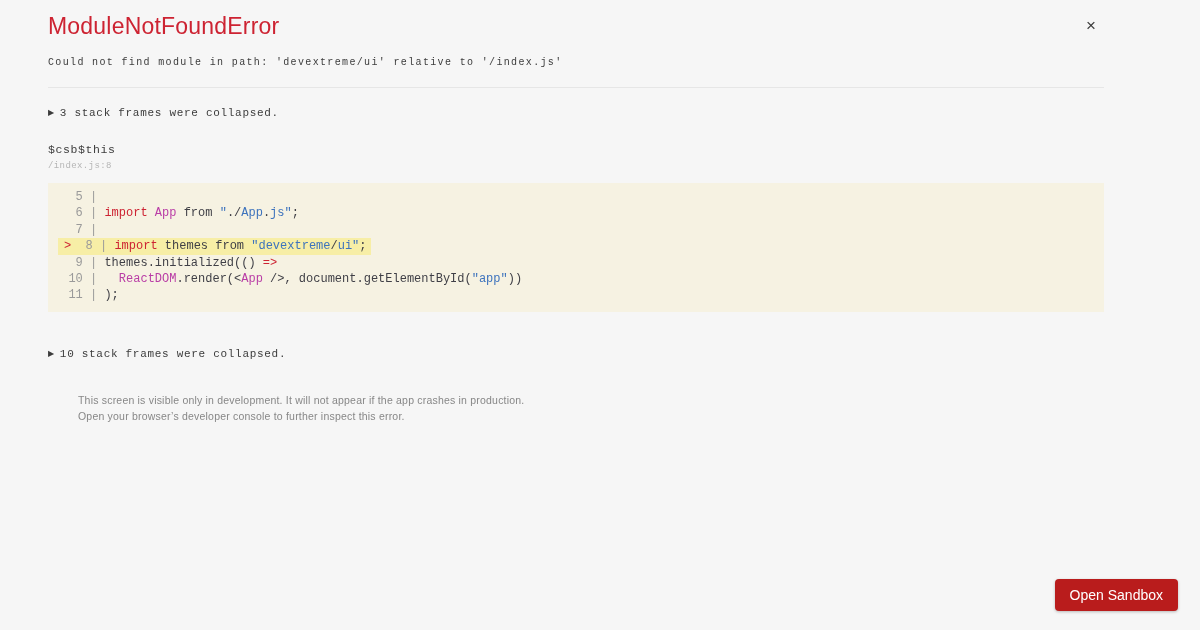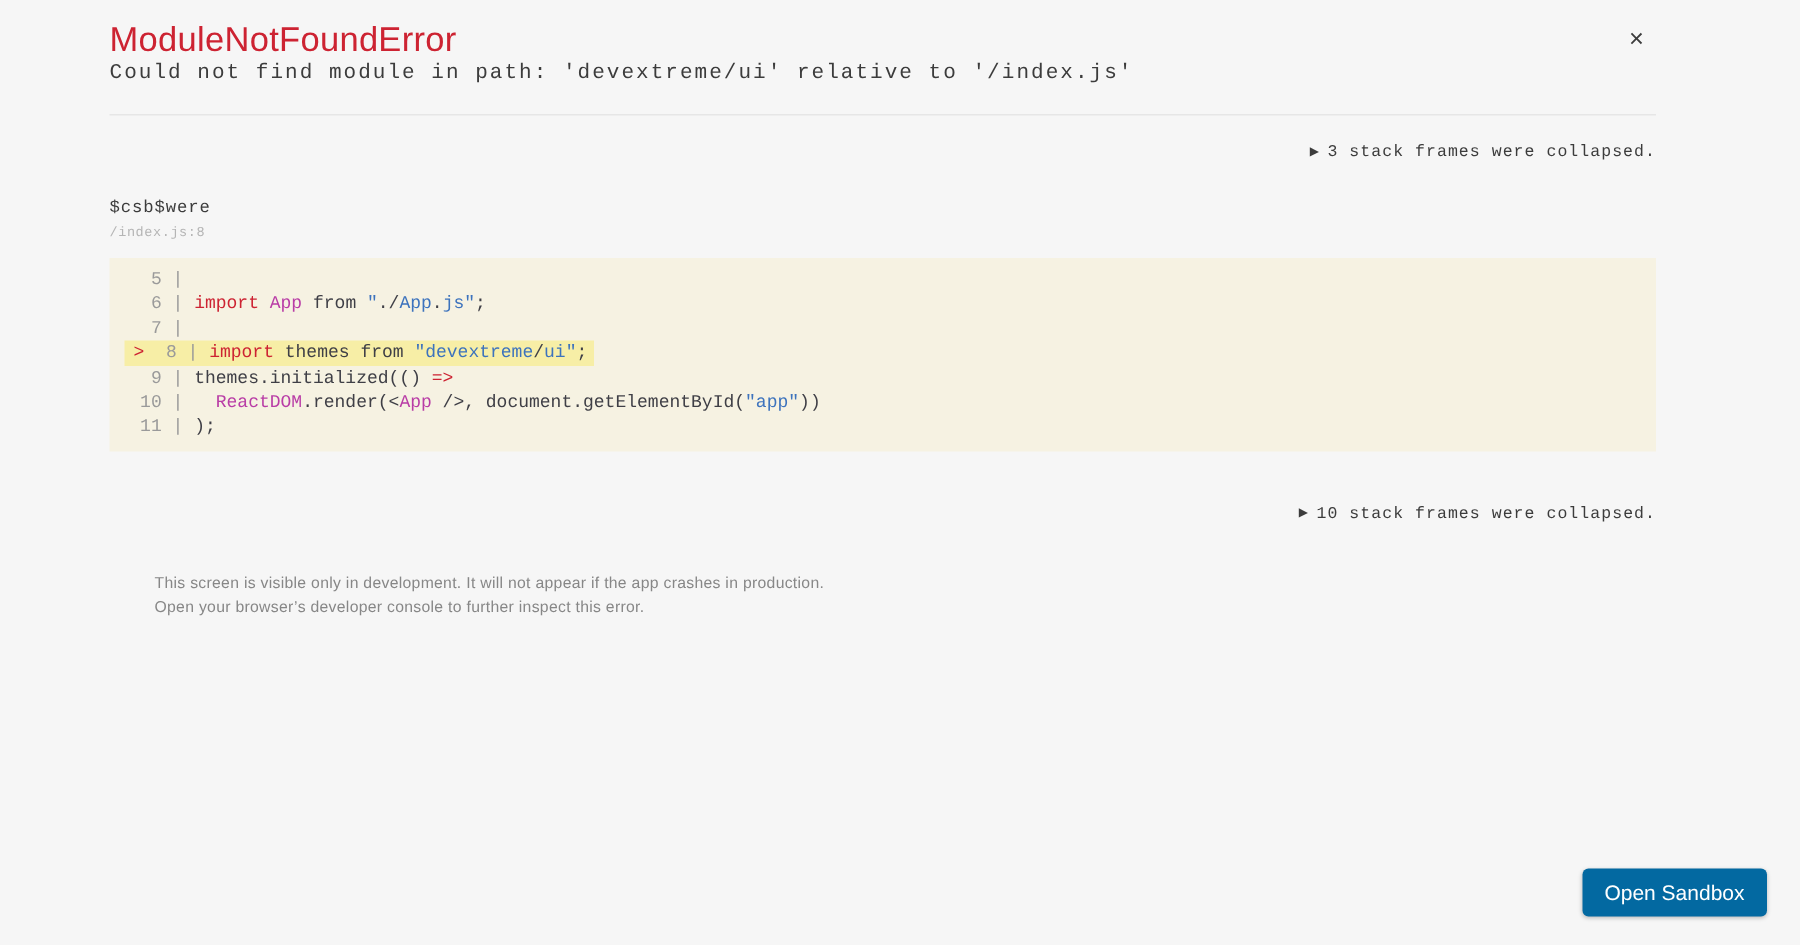--- a/index.html
+++ b/index.html
@@ -3,21 +3,21 @@
 <meta charset="utf-8">
 <style>
   * { margin: 0; padding: 0; box-sizing: border-box; }
   html, body { width: 1200px; height: 630px; }
   body {
     background: #f6f6f6;
     font-family: "Liberation Sans", sans-serif;
     position: relative;
     overflow: hidden;
   }
-  .overlay { padding: 13px 96px 0 73px; }
+  .overlay { padding: 13px 96px 0 48px; }
   .header { display: flex; justify-content: space-between; align-items: flex-start; }
   .title {
     color: #cd2332;
     font-size: 23px;
     font-weight: 500;
     letter-spacing: 0.2px;
     line-height: 26px;
   }
   .close-btn {
     color: #3c3c3c;
@@ -25,34 +25,33 @@
     line-height: 1;
     cursor: pointer;
     padding: 4px 6px;
     margin-right: 2px;
     background: none;
     border: none;
     font-family: "Liberation Sans", sans-serif;
   }
   .message {
     font-family: "Liberation Mono", "DejaVu Sans Mono", monospace;
-    font-size: 14px;
+    font-size: 10px;
     letter-spacing: 1.35px;
     color: #3c3c3c;
-    margin-top: 2px;
+    margin-top: 18px;
     white-space: pre;
   }
   .divider { border-bottom: 1px solid #e6e6e6; margin-top: 19px; }
   .collapsed-toggle {
     font-family: "Liberation Mono", "DejaVu Sans Mono", monospace;
     font-size: 11px;
     letter-spacing: 0.7px;
     color: #3c3c3c;
     cursor: pointer;
-    text-align: right;
   }
   .collapsed-toggle.top { margin-top: 19px; }
   .collapsed-toggle.bottom { margin-top: 36px; }
   .arrow {
     display: inline-block;
     font-size: 8px;
     vertical-align: 1px;
     margin-right: 5px;
     color: #3c3c3c;
     font-family: "DejaVu Sans", sans-serif;
@@ -108,21 +107,21 @@
     color: #878787;
     font-size: 10.5px;
     letter-spacing: 0.2px;
     line-height: 16.4px;
     margin-left: 30px;
   }
   .sandbox-btn {
     position: absolute;
     right: 22px;
     bottom: 19px;
-    background: #0369a1;
+    background: #b91c1c;
     color: #ffffff;
     font-family: "Liberation Sans", sans-serif;
     font-size: 14px;
     padding: 8px 15px;
     border: none;
     border-radius: 4px;
     cursor: pointer;
     box-shadow: 0 1px 3px rgba(0,0,0,0.25);
   }
 </style>
@@ -138,21 +137,21 @@
 
   <div class="message">Could not find module in path: 'devextreme/ui' relative to '/index.js'</div>
 
   <div class="divider"></div>
 
   <div class="collapsed-toggle top">
     <span class="arrow">▶</span><span>3 stack frames were collapsed.</span>
   </div>
 
   <div>
-    <div class="frame-fn">$csb$were</div>
+    <div class="frame-fn">$csb$this</div>
     <div class="frame-loc">/index.js:8</div>
   </div>
 
   <div class="codeblock"><div class="code-line"><span class="inner"><span class="g">   5 | </span></span></div><div class="code-line"><span class="inner"><span class="g">   6 | </span><span class="k">import</span><span class="p"> </span><span class="i">App</span><span class="p"> from </span><span class="s">"</span><span class="p">./</span><span class="s">App</span><span class="p">.</span><span class="s">js"</span><span class="p">;</span></span></div><div class="code-line"><span class="inner"><span class="g">   7 | </span></span></div><div class="code-line hl"><span class="inner"><span class="m">&gt; </span><span class="g"> 8 | </span><span class="k">import</span><span class="p"> themes from </span><span class="s">"devextreme</span><span class="p">/</span><span class="s">ui"</span><span class="p">;</span></span></div><div class="code-line"><span class="inner"><span class="g">   9 | </span><span class="p">themes.initialized(() </span><span class="k">=&gt;</span></span></div><div class="code-line"><span class="inner"><span class="g">  10 | </span><span class="p">  </span><span class="i">ReactDOM</span><span class="p">.render(&lt;</span><span class="i">App</span><span class="p"> /&gt;, document.getElementById(</span><span class="s">"app"</span><span class="p">))</span></span></div><div class="code-line"><span class="inner"><span class="g">  11 | </span><span class="p">);</span></span></div></div>
 
 
   <div class="collapsed-toggle bottom">
     <span class="arrow">▶</span><span>10 stack frames were collapsed.</span>
   </div>
 

